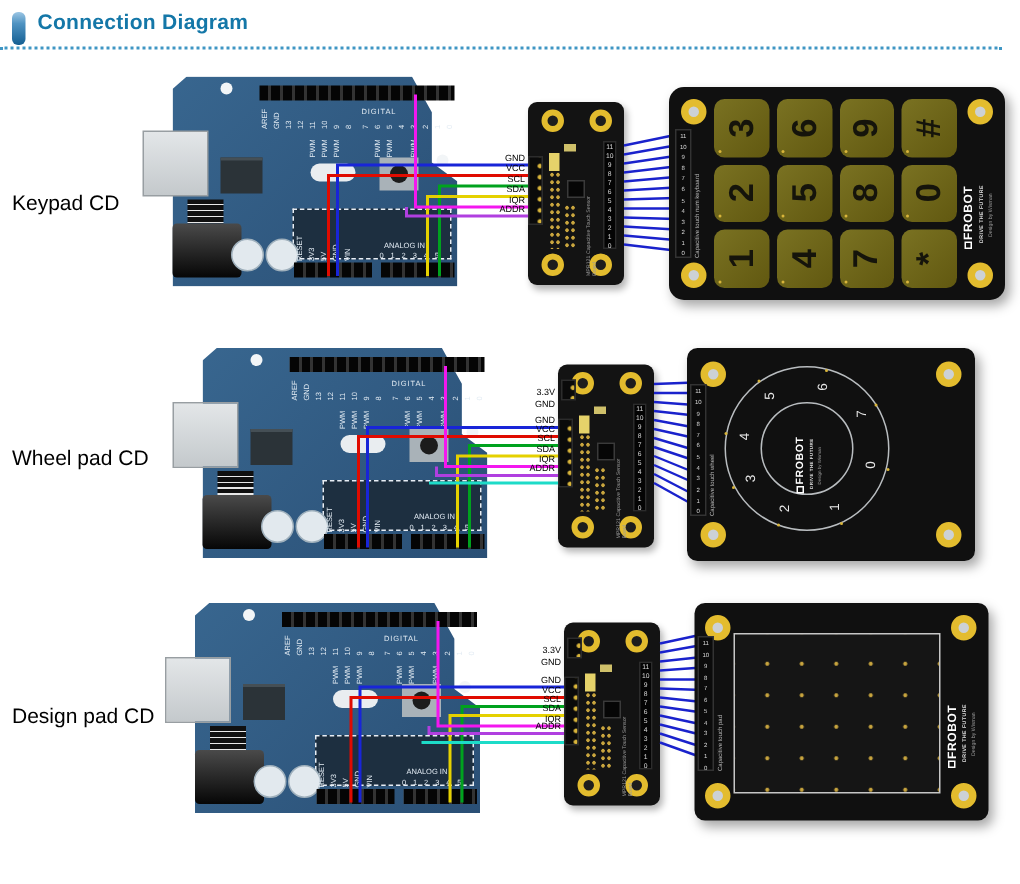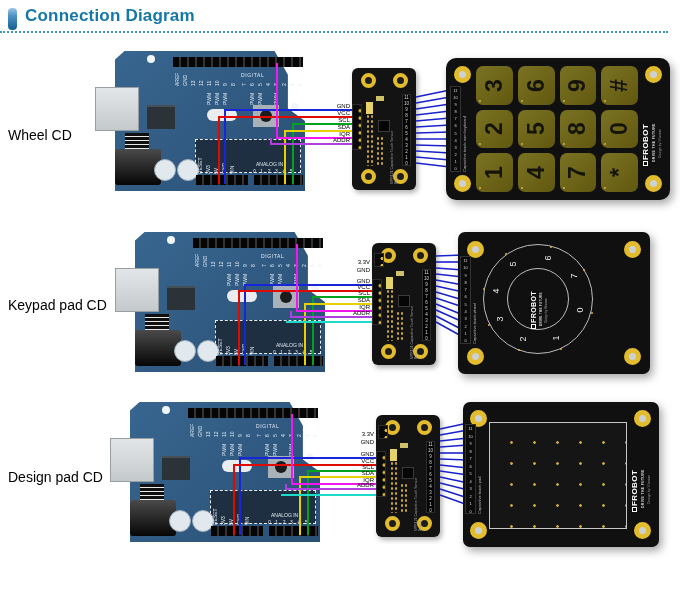--- a/index.html
+++ b/index.html
@@ -3,21 +3,21 @@
 <meta charset="utf-8">
 <style>
   * { margin:0; padding:0; box-sizing:border-box; }
   html,body { background:#fff; }
   #stage { position:relative; width:680px; height:589px; background:#fff; overflow:hidden;
            font-family:"Liberation Sans", sans-serif; }
 
   
   .hd-icon { position:absolute; left:8px; top:8px; width:9px; height:22px; border-radius:4px;
              background:linear-gradient(180deg,#9cc6e4 0%,#4f93c2 35%,#135e92 100%); }
-  .hd-title { position:absolute; left:25px; top:6px; font-size:17px; font-weight:bold; color:#1477a8; letter-spacing:.2px; }
+  .hd-title { position:absolute; left:25px; top:6px; font-size:14px; font-weight:bold; color:#1477a8; letter-spacing:.2px; }
   .hd-dots { position:absolute; left:0; top:31px; width:668px; height:0; border-top:2px dotted #3f96c4; }
 
   .row-label { position:absolute; font-size:14px; color:#000; }
   .vt { writing-mode:vertical-rl; transform:rotate(180deg); text-orientation:mixed; }
   .pins-col { white-space:pre-line; text-align:center; color:#d8d8d8; width:100%; }
 
   
   .ard { position:absolute; width:215px; height:150px; z-index:1; }
   .ard-board { position:absolute; left:20px; top:6px; width:190px; height:140px;
                background:linear-gradient(135deg,#38668f,#2a4f75);
@@ -97,22 +97,22 @@
 </style>
 </head>
 <body>
 
 <div id="stage">
 
   <div class="hd-icon"></div>
   <h1 class="hd-title">Connection Diagram</h1>
   <div class="hd-dots"></div>
 
-  <div class="row-label" style="left:8px;top:127px">Wheel CD</div>
-  <div class="row-label" style="left:8px;top:297px">Keypad pad CD</div>
+  <div class="row-label" style="left:8px;top:127px">Keypad CD</div>
+  <div class="row-label" style="left:8px;top:297px">Wheel pad CD</div>
   <div class="row-label" style="left:8px;top:469px">Design pad CD</div>
 
   <div class="ard" style="left:95px;top:45px">
   <div class="ard-board"></div>
   <div class="ard-hole" style="left:52px;top:10px"></div>
   <div class="ard-hole" style="left:196px;top:58px"></div>
   <div class="ard-hole" style="left:196px;top:120px"></div>
   <div class="ard-usb"></div>
   <div class="ard-usbchip"></div>
   <div class="ard-reg"></div>

